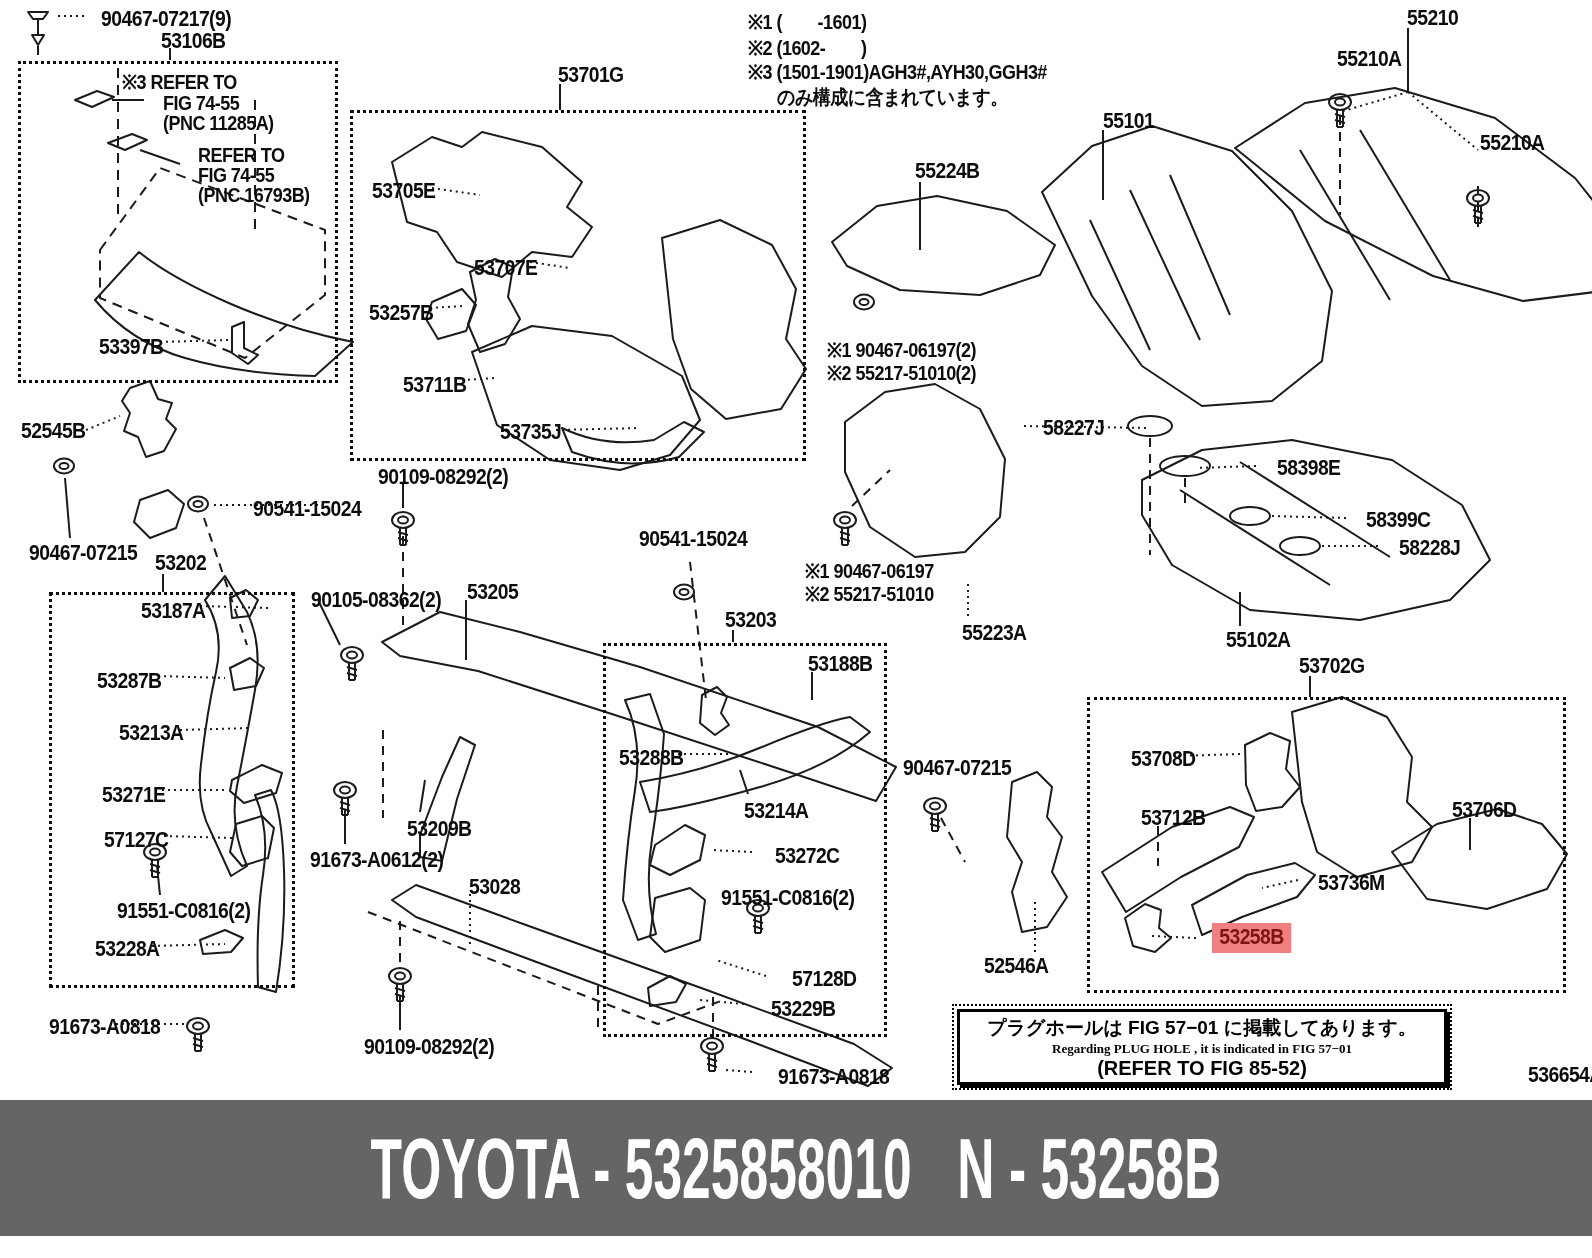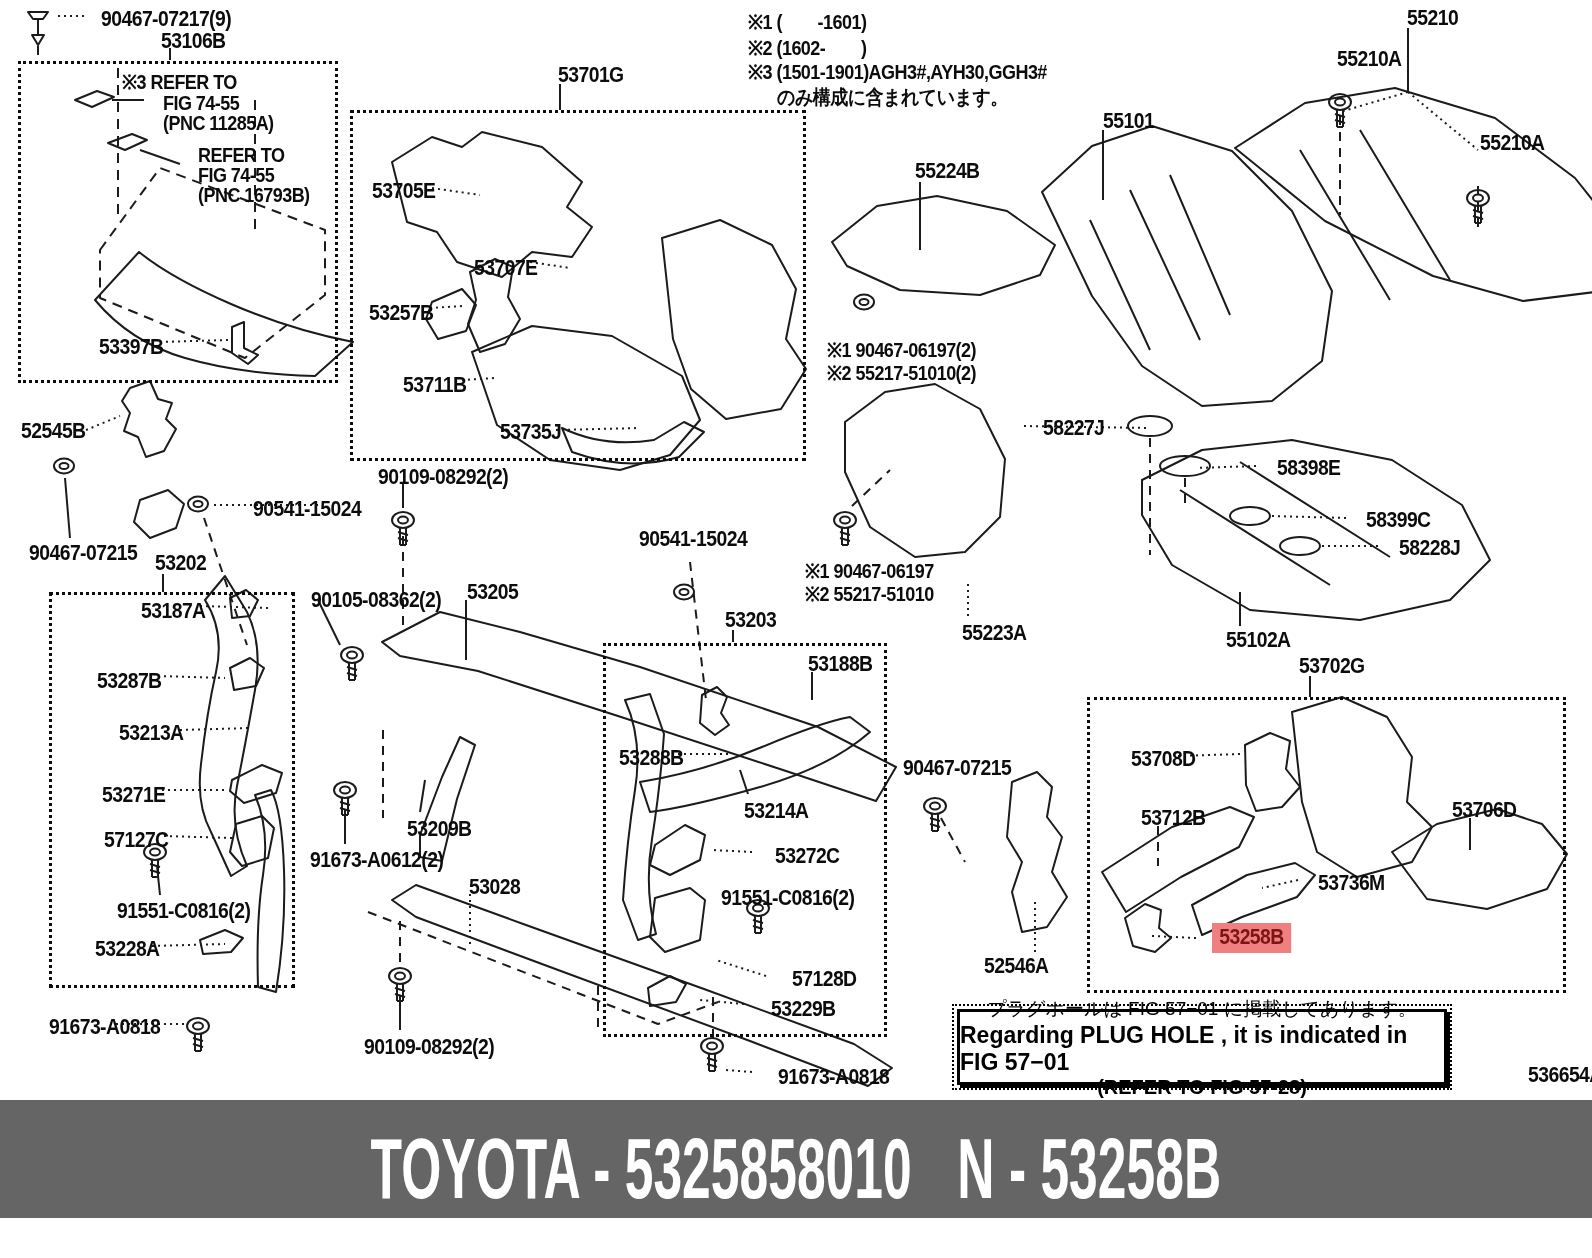--- a/index.html
+++ b/index.html
@@ -11,25 +11,25 @@
   #labels{position:absolute;left:15px;top:0;width:100%;height:100%;z-index:3;}
   .label{position:absolute;font-family:"Liberation Sans",sans-serif;font-weight:bold;
          font-size:21.5px;line-height:1.05;color:#0c0c0c;white-space:pre;
          letter-spacing:-0.6px;transform:scaleX(.9);transform-origin:0 0;}
   .label.note{font-size:20px;}
   .label.hl{background:#F08080;color:#7D1414;padding:3px 8px 4px;}
   .notebox{position:absolute;left:952px;top:1004px;width:500px;height:86px;z-index:3;
            border:2px dotted #000;background:#fff;box-sizing:border-box;padding:3px;}
   .notebox-inner{border:3px solid #000;box-shadow:3px 3px 0 #000;height:100%;box-sizing:border-box;
            display:flex;flex-direction:column;justify-content:center;align-items:center;}
-  .note-jp{font-size:19px;font-weight:normal;letter-spacing:0;}
-  .note-en{font-size:23px;font-weight:bold;}
+  .note-jp{font-size:19px;font-weight:bold;letter-spacing:0;}
+  .note-en{font-size:13px;font-weight:bold;font-family:Liberation Serif, serif;}
   .note-ref{font-size:20px;font-weight:bold;}
-  .footer{position:absolute;left:0;top:1100px;width:1592px;height:118px;background:#656565;
-          display:flex;align-items:flex-end;justify-content:center;z-index:4;}
+  .footer{position:absolute;left:0;top:1100px;width:1592px;height:136px;background:#656565;
+          display:flex;align-items:center;justify-content:center;z-index:4;}
   .footer-text{display:flex;align-items:baseline;gap:76px;color:#ffffff;font-weight:bold;
           font-size:86px;white-space:nowrap;transform:scaleX(.6);}
 </style>
 </head>
 <body>
 
 <div class="page">
   <div class="stage">
 
     <svg width="1592" height="1100" viewBox="0 0 1592 1100">
@@ -253,21 +253,21 @@
         <div class="label" style="left: 1392px; top: 7px;">55210</div>
         <div class="label" style="left: 1322px; top: 48px;">55210A</div>
         <div class="label" style="left: 1465px; top: 132px;">55210A</div>
         <div class="label" style="left: 1513px; top: 1064px;">536654A</div>
       </div>
 
     <div class="notebox">
       <div class="notebox-inner">
         <div class="note-jp">プラグホールは FIG 57−01 に掲載してあります。</div>
         <div class="note-en">Regarding  PLUG  HOLE , it is indicated in FIG  57−01</div>
-        <div class="note-ref">(REFER TO FIG 57-28)</div>
+        <div class="note-ref">(REFER TO FIG 85-52)</div>
       </div>
     </div>
   </div>
 
   <div class="footer">
     <div class="footer-text">
       <span>TOYOTA - 5325858010</span>
       <span>N - 53258B</span>
     </div>
   </div>

